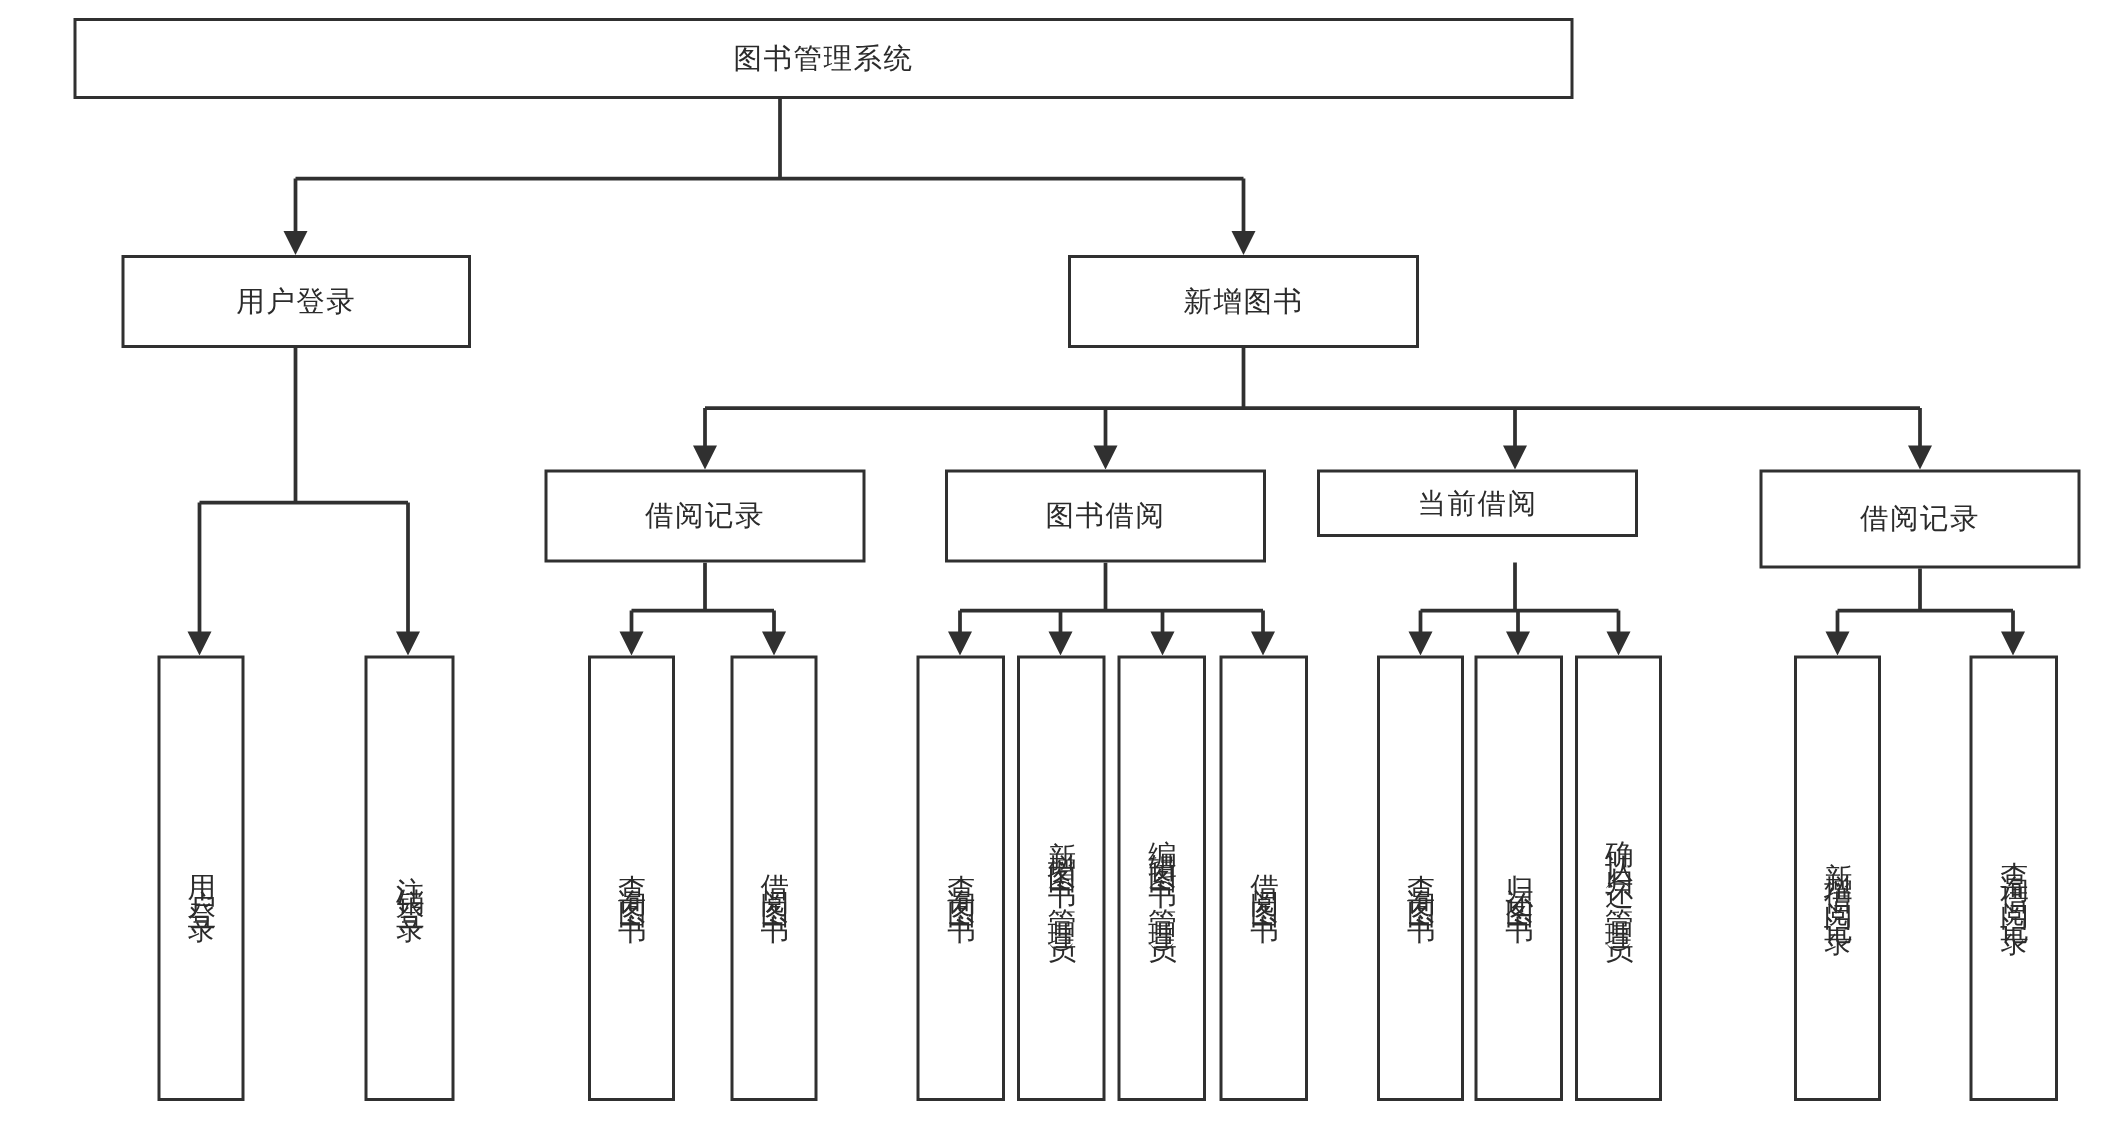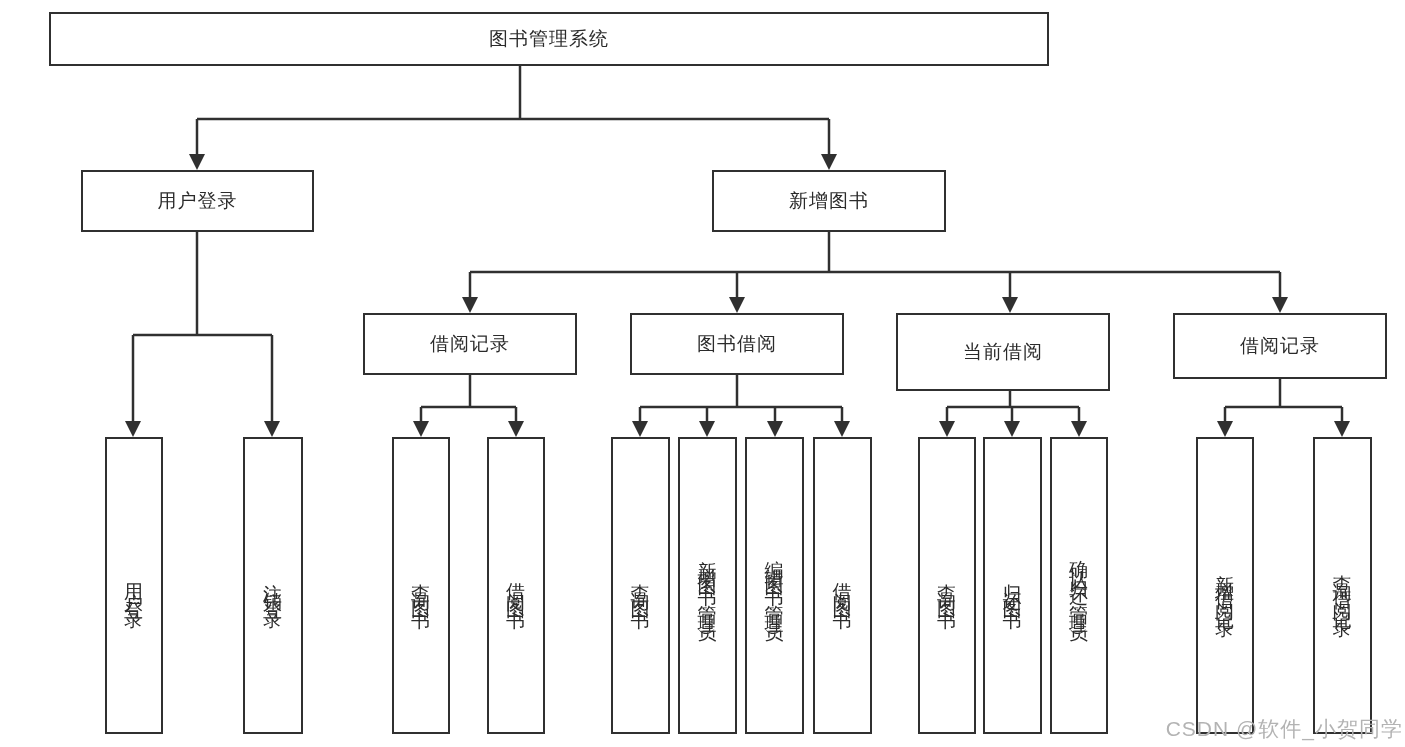--- a/index.html
+++ b/index.html
@@ -133,21 +133,21 @@
   <div class="node" style="left:712px;top:170px;width:234px;height:62px;">
     <span>新增图书</span>
   </div>
 
   <div class="node" style="left:363px;top:313px;width:214px;height:62px;">
     <span>借阅记录</span>
   </div>
   <div class="node" style="left:630px;top:313px;width:214px;height:62px;justify-content:center;">
     <span>图书借阅</span>
   </div>
-  <div class="node" style="left:896px;top:313px;width:214px;height:78px;">
+  <div class="node" style="left:878px;top:313px;width:214px;height:45px;">
     <span>当前借阅</span>
   </div>
   <div class="node" style="left:1173px;top:313px;width:214px;height:66px;">
     <span>借阅记录</span>
   </div>
 
   <div class="node vertical" style="left:105px;top:437px;width:58px;height:297px;">
     <span>用户登录</span>
   </div>
   <div class="node vertical" style="left:243px;top:437px;width:60px;height:297px;">
@@ -184,15 +184,14 @@
     <span>确认归还（管理员）</span>
   </div>
 
   <div class="node vertical" style="left:1196px;top:437px;width:58px;height:297px;">
     <span>新增借阅记录</span>
   </div>
   <div class="node vertical" style="left:1313px;top:437px;width:59px;height:297px;">
     <span>查询借阅记录</span>
   </div>
 
-  <div class="watermark">CSDN @软件_小贺同学</div>
 
 </div>
 
 </body></html>

